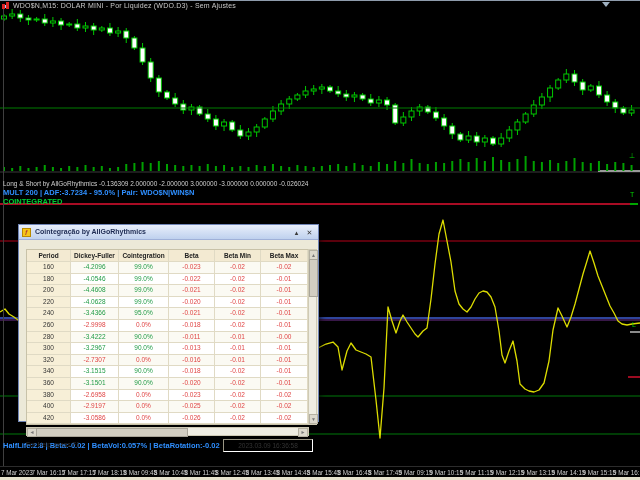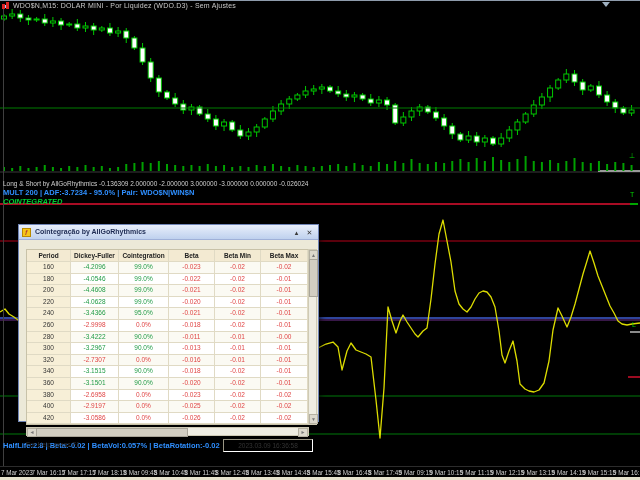--- a/index.html
+++ b/index.html
@@ -8,21 +8,21 @@
   .abs{position:absolute;}
   
   .win-top-border{left:0;top:0;width:640px;height:1px;background:#8e9bab;}
   .win-left-border{left:3px;top:9px;width:1px;height:458px;background:#3f3f3f;}
   .shift-marker{left:602px;top:2px;width:0;height:0;border-left:4px solid transparent;
                 border-right:4px solid transparent;border-top:5px solid #9fb0c0;}
   .title-text{left:13px;top:2px;font-size:7px;color:#c9c9c9;white-space:nowrap;letter-spacing:.2px;}
   
   .ind-name{left:3px;top:180px;font-size:6.5px;color:#cfcfcf;white-space:nowrap;}
   .mult-line{left:3px;top:188px;font-size:7.5px;font-weight:bold;color:#2f8fff;white-space:nowrap;}
-  .coint-line{left:3px;top:197px;font-size:7.5px;font-weight:bold;color:#00d034;white-space:nowrap;font-style:italic;}
+  .coint-line{left:3px;top:197px;font-size:7.5px;font-weight:bold;color:#00d034;white-space:nowrap;}
   .foot1{left:3px;top:441px;font-size:7.5px;font-weight:bold;color:#2f8fff;white-space:nowrap;}
   .foot2{left:3px;top:452px;font-size:7.5px;font-weight:bold;color:#2f8fff;white-space:nowrap;}
   
   .time-axis{left:0;top:466px;width:640px;height:11px;border-top:1px solid #2c2c2c;}
   .time-axis span{position:absolute;top:2px;font-size:6.3px;color:#cfcfcf;white-space:nowrap;}
   .taskbar-strip{left:0;top:477px;width:640px;height:3px;background:#e6e2cd;}
   
   .dlg{left:18px;top:224px;width:301px;height:198px;background:#ece9d8;
        border:1px solid #6f84b5;box-shadow:2px 3px 6px rgba(0,0,0,.65);box-sizing:border-box;}
   .dlg-title{position:absolute;left:0;top:0;width:100%;height:15px;

